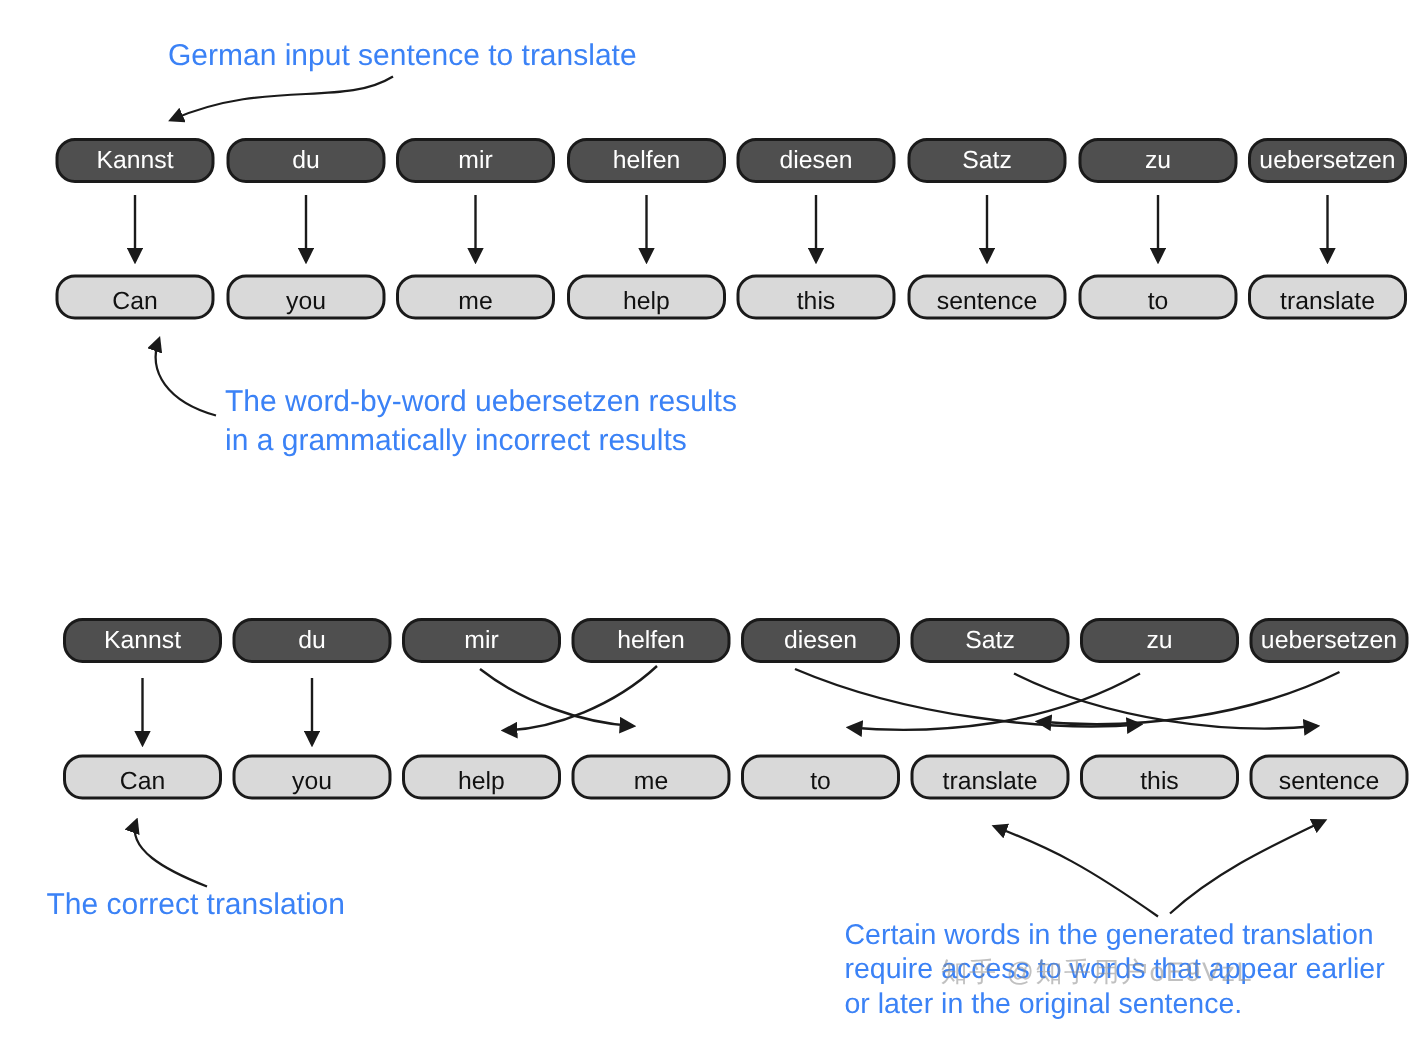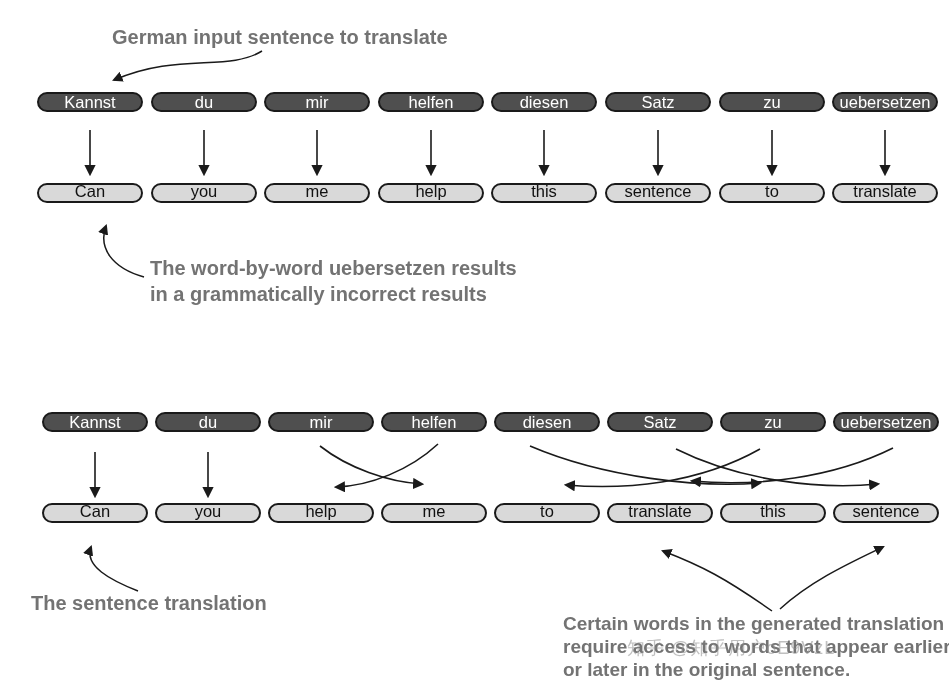--- a/index.html
+++ b/index.html
@@ -3,29 +3,29 @@
 <meta charset="utf-8">
 <style>
   html,body { margin:0; padding:0; }
   body {
     width:949px; height:693px; background:#ffffff; position:relative;
     font-family:"Liberation Sans", sans-serif; overflow:hidden;
   }
   .canvas { position:absolute; inset:0; }
   svg.arrows { position:absolute; left:0; top:0; pointer-events:none; }
   .box {
-    position:absolute; width:106px; height:20px;
+    position:absolute; width:106px; height:30px;
     border:2px solid var(--box-border,#1a1a1a); border-radius:13px;
     display:flex; align-items:center; justify-content:center;
     font-size:16.5px; box-sizing:border-box;
   }
   .box.dark { background:var(--german-box,#4f4f4f); color:#ffffff; }
   .box.light { background:var(--english-box,#d9d9d9); color:#111111;align-items:flex-end; }
   .note {
-    position:absolute; font-weight:bold; color:#737373; white-space:nowrap;
+    position:absolute; font-weight:normal; color:#3b82f6; white-space:nowrap;
   }
   .note-lg { font-size:20px; line-height:26px; }
   .note-sm { font-size:19px; line-height:23px; }
   .watermark {
     position:absolute; left:627px; top:636px;
     font-size:18px; color:#8e8e8e; opacity:0.55; letter-spacing:1px;
     white-space:nowrap;
   }
 </style>
 </head>
@@ -70,21 +70,21 @@
     </g>
   </svg>
 
   <div class="note note-lg" style="left:112px; top:24px;">German input sentence to translate</div>
 
   <div class="note note-lg" style="left:150px; top:255px;">
     <div>The word-by-word uebersetzen results</div>
     <div>in a grammatically incorrect results</div>
   </div>
 
-  <div class="note note-lg" style="left:31px; top:590px;">The sentence translation</div>
+  <div class="note note-lg" style="left:31px; top:590px;">The correct translation</div>
 
   <div class="note note-sm" style="left:563px; top:612px;">
     <div>Certain words in the generated translation</div>
     <div>require access to words that appear earlier</div>
     <div>or later in the original sentence.</div>
   </div>
 
   <div class="watermark">知乎 @知乎用户oE9VzL</div>
 
   <div>

